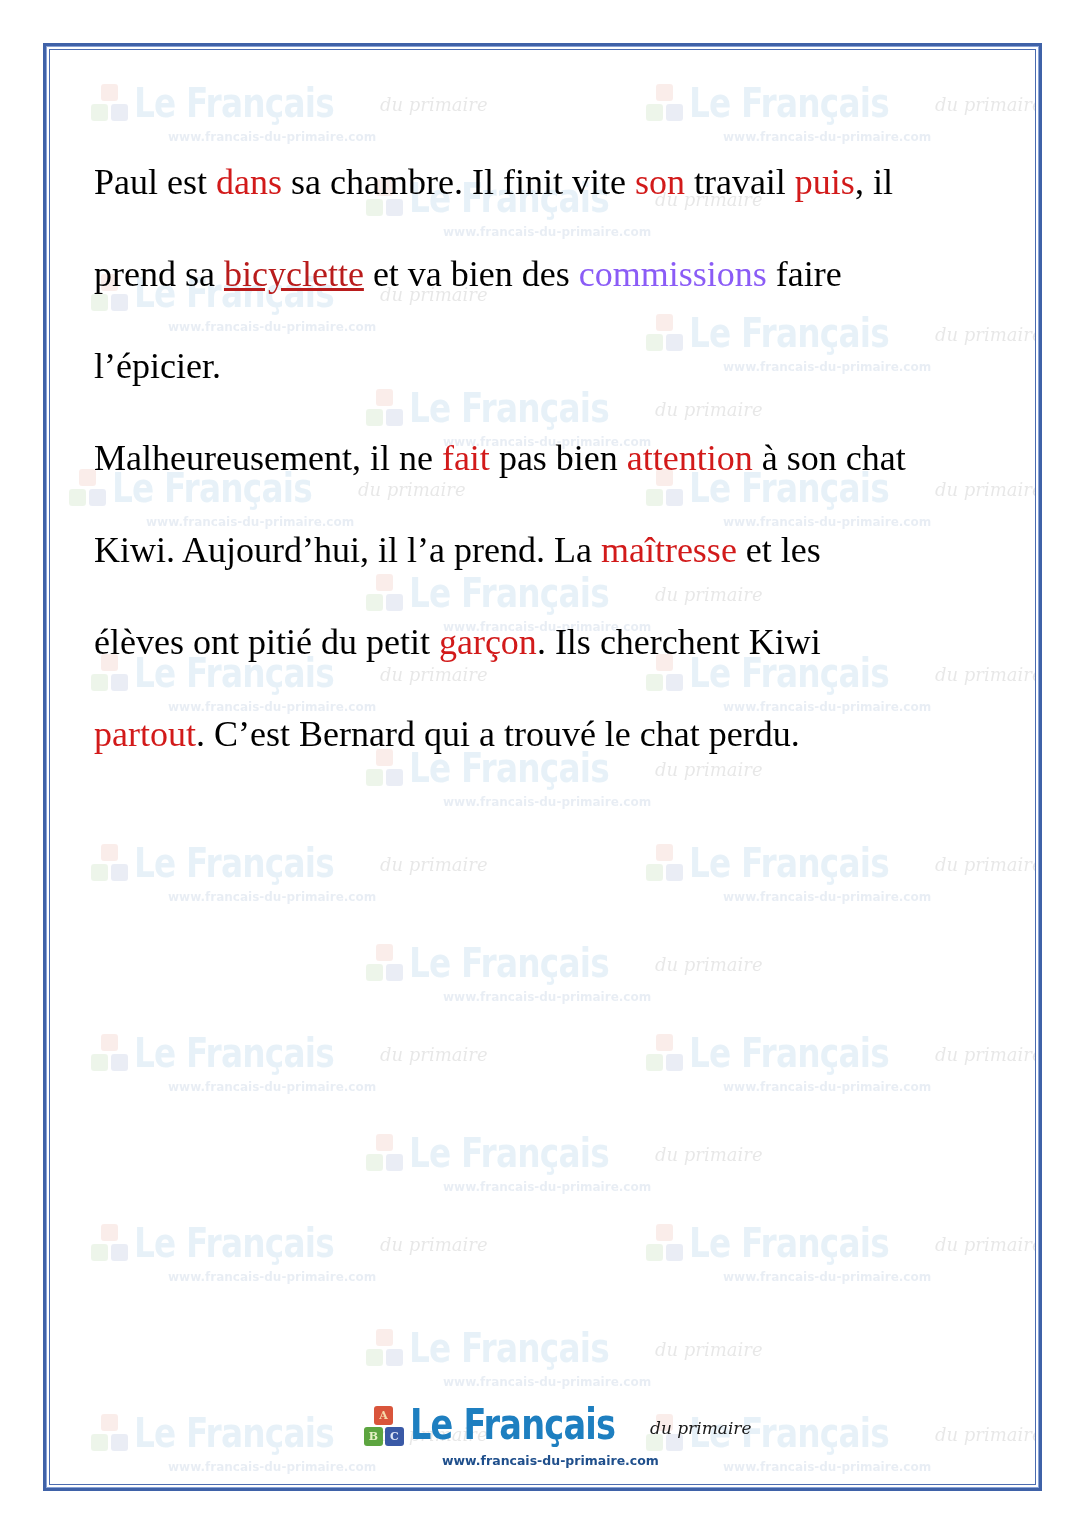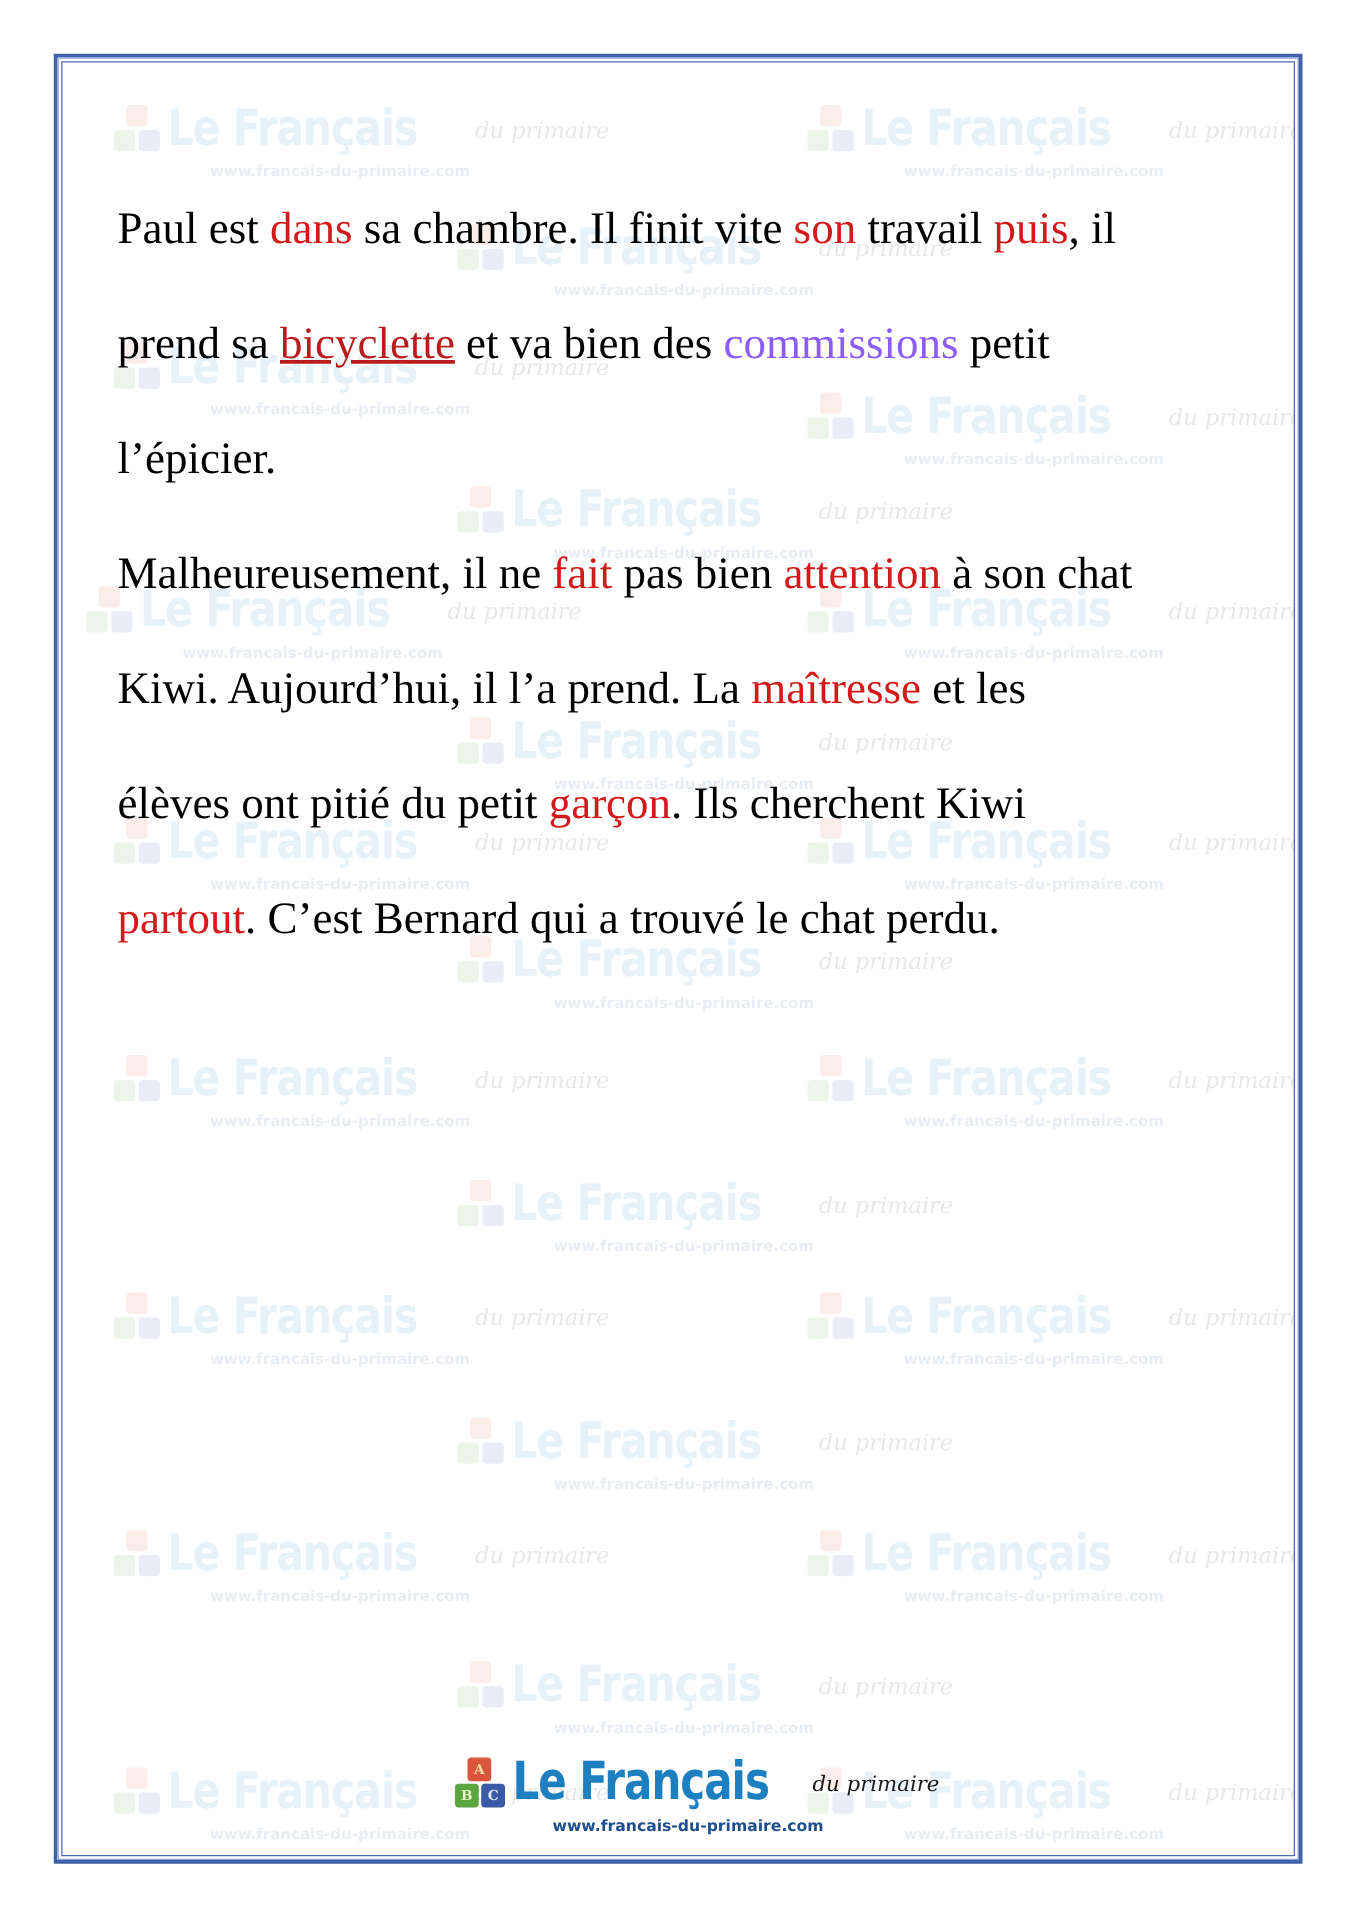--- a/index.html
+++ b/index.html
@@ -311,21 +311,21 @@
       <div class="du">du primaire</div>
       <div class="url">www.francais-du-primaire.com</div>
     </div>
   </div>
 
 <div class="page-border"></div>
 
 <div class="content" id="content">
     <div class="para">
       <div class="line"><span>Paul est </span><span class="hl" style="color: rgb(210, 26, 26);">dans</span><span> sa chambre. Il finit vite </span><span class="hl" style="color: rgb(210, 26, 26);">son</span><span> travail </span><span class="hl" style="color: rgb(210, 26, 26);">puis</span><span>, il</span></div>
-      <div class="line"><span>prend sa </span><span class="hl" style="color: #b91c1c; text-decoration: underline;">bicyclette</span><span> et va bien des </span><span class="hl" style="color: #8b5cf6;">commissions</span><span> petit</span></div>
+      <div class="line"><span>prend sa </span><span class="hl" style="color: #b91c1c; text-decoration: underline;">bicyclette</span><span> et va bien des </span><span class="hl" style="color: #8b5cf6;">commissions</span><span> faire</span></div>
       <div class="line"><span>l’épicier.</span></div>
     </div>
     <div class="para">
       <div class="line"><span>Malheureusement, il ne </span><span class="hl" style="color: rgb(210, 26, 26);">fait</span><span> pas bien </span><span class="hl" style="color: rgb(210, 26, 26);">attention</span><span> à son chat</span></div>
       <div class="line"><span>Kiwi. Aujourd’hui, il l’a prend. La </span><span class="hl" style="color: rgb(210, 26, 26);">maîtresse</span><span> et les</span></div>
       <div class="line"><span>élèves ont pitié du petit </span><span class="hl" style="color: rgb(210, 26, 26);">garçon</span><span>. Ils cherchent Kiwi</span></div>
       <div class="line"><span class="hl" style="color: rgb(210, 26, 26);">partout</span><span>. C’est Bernard qui a trouvé le chat perdu.</span></div>
     </div>
   </div>
 

